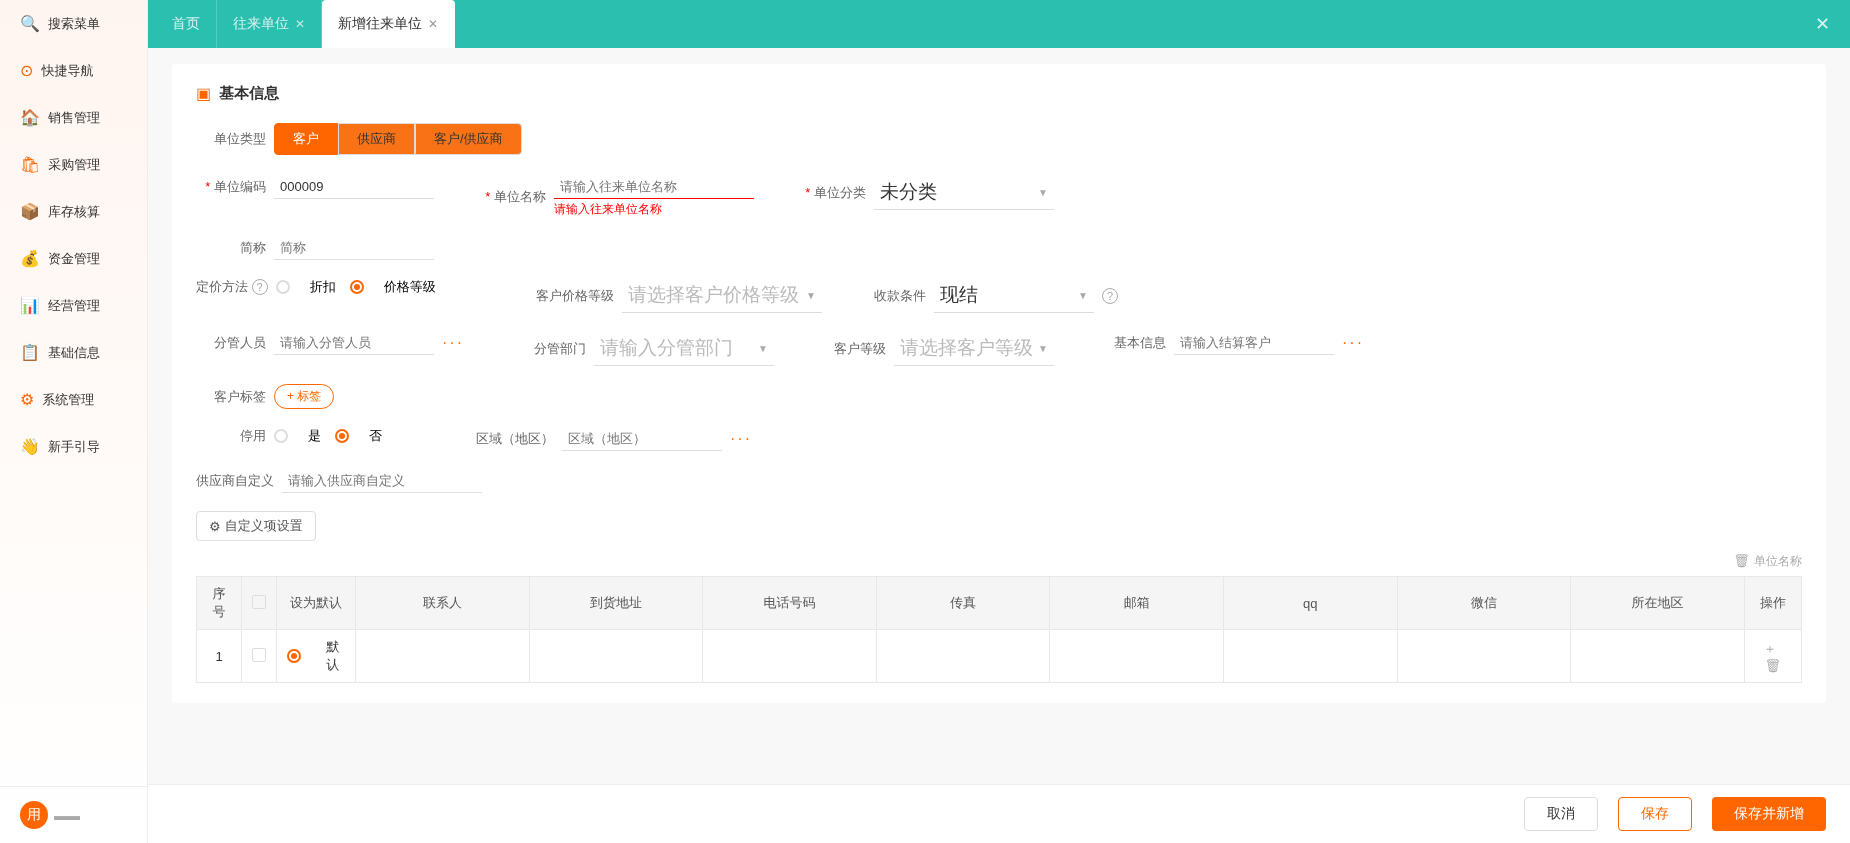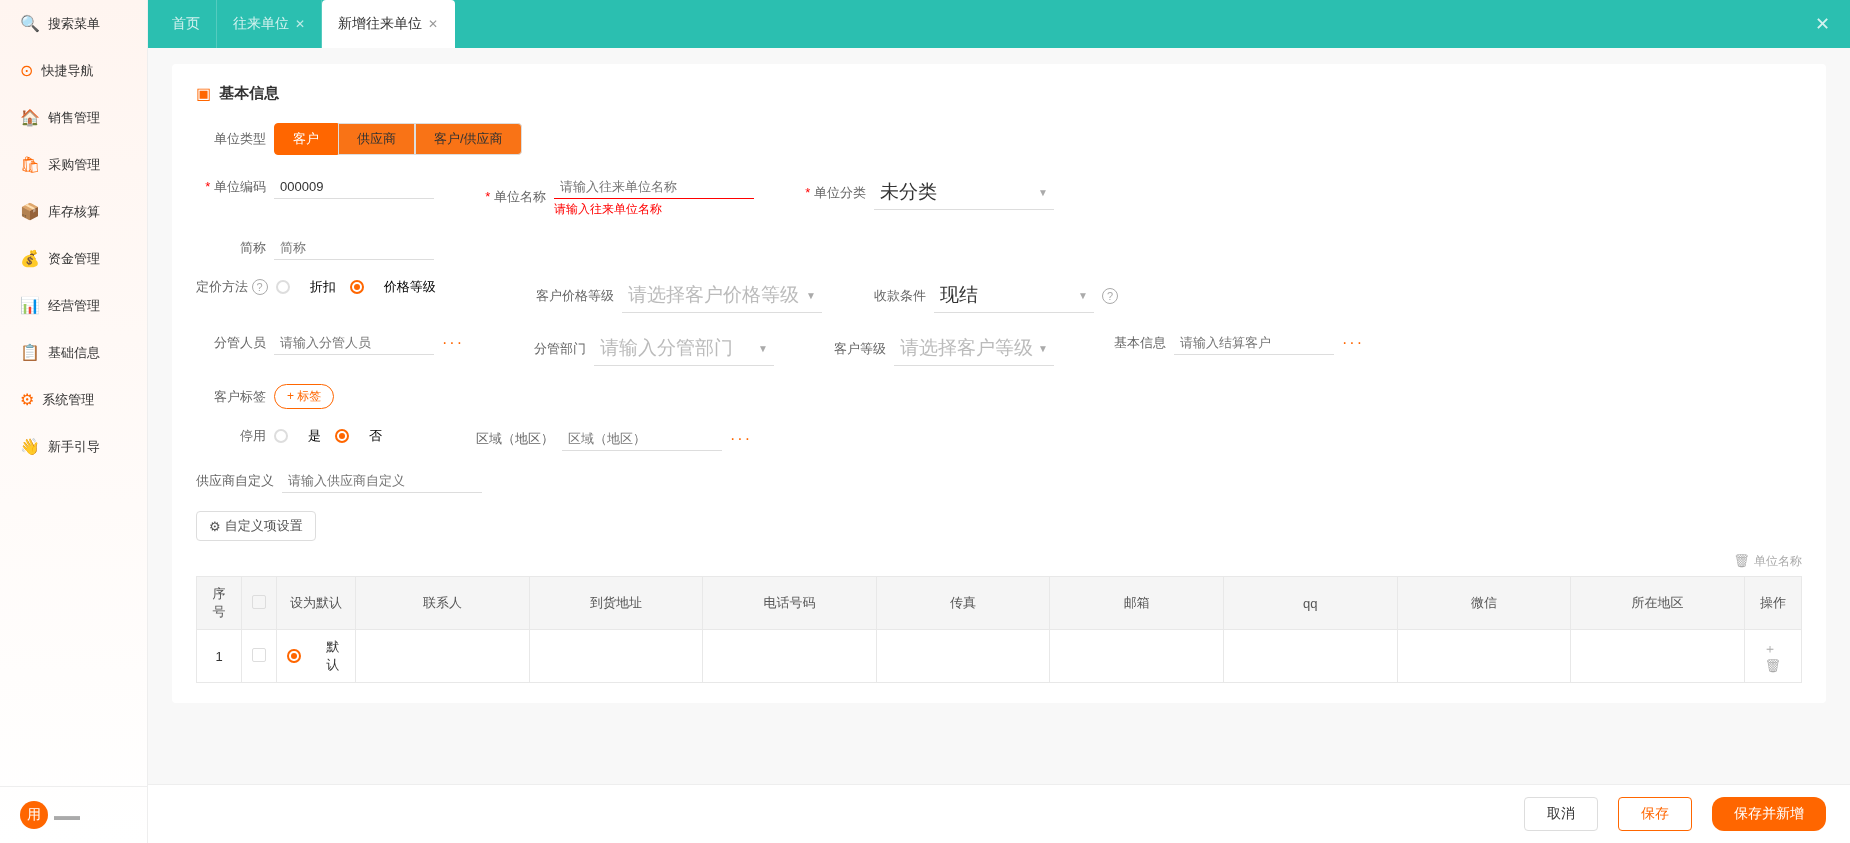--- a/index.html
+++ b/index.html
@@ -280,21 +280,21 @@
       color: #f60;
       border-radius: 4px;
       cursor: pointer;
       font-size: 14px;
     }
     .btn-save-new {
       padding: 7px 22px;
       background: #f60;
       color: #fff;
       border: none;
-      border-radius: 12px;
+      border-radius: 4px;
       cursor: pointer;
       font-size: 14px;
     }
 
     .field-wrap { display: flex; flex-direction: column; }
 
     
     .checkbox {
       width: 14px; height: 14px;
       border: 1px solid #ddd;

